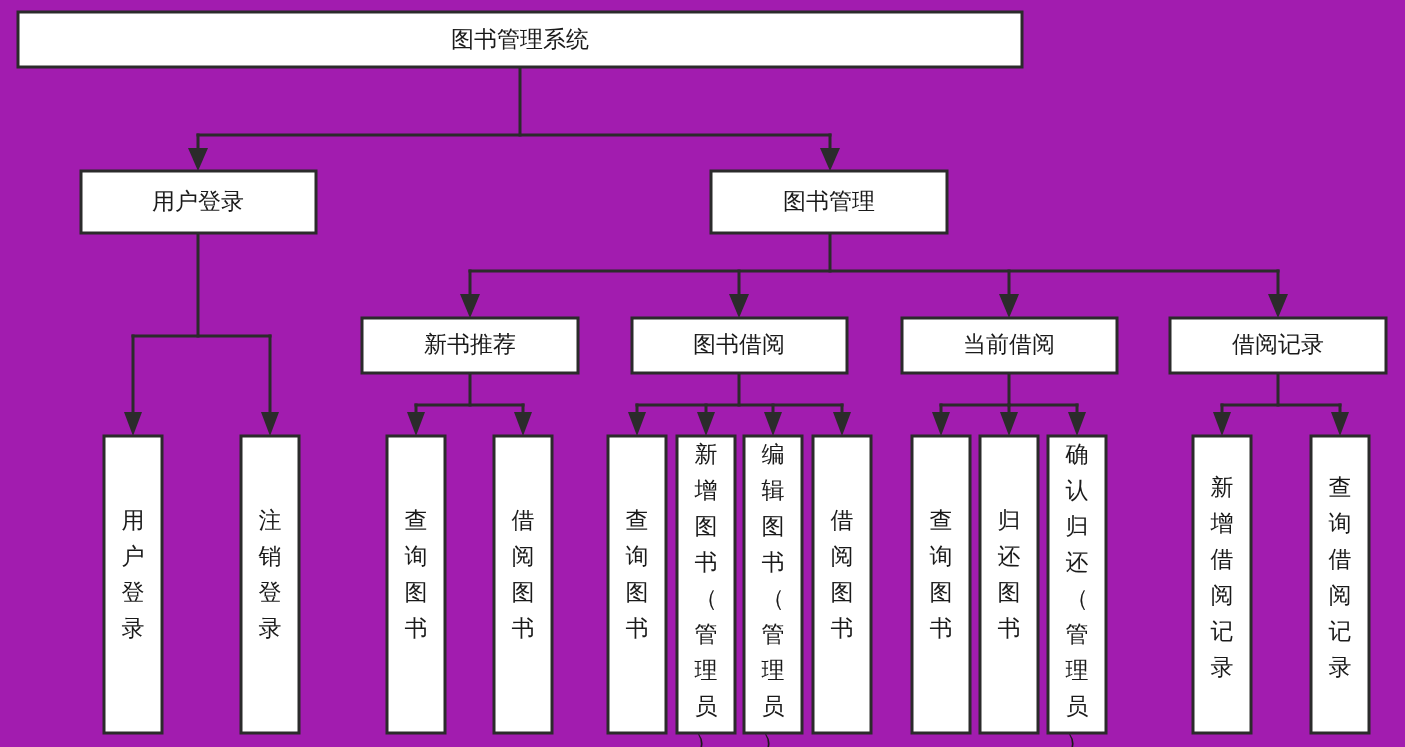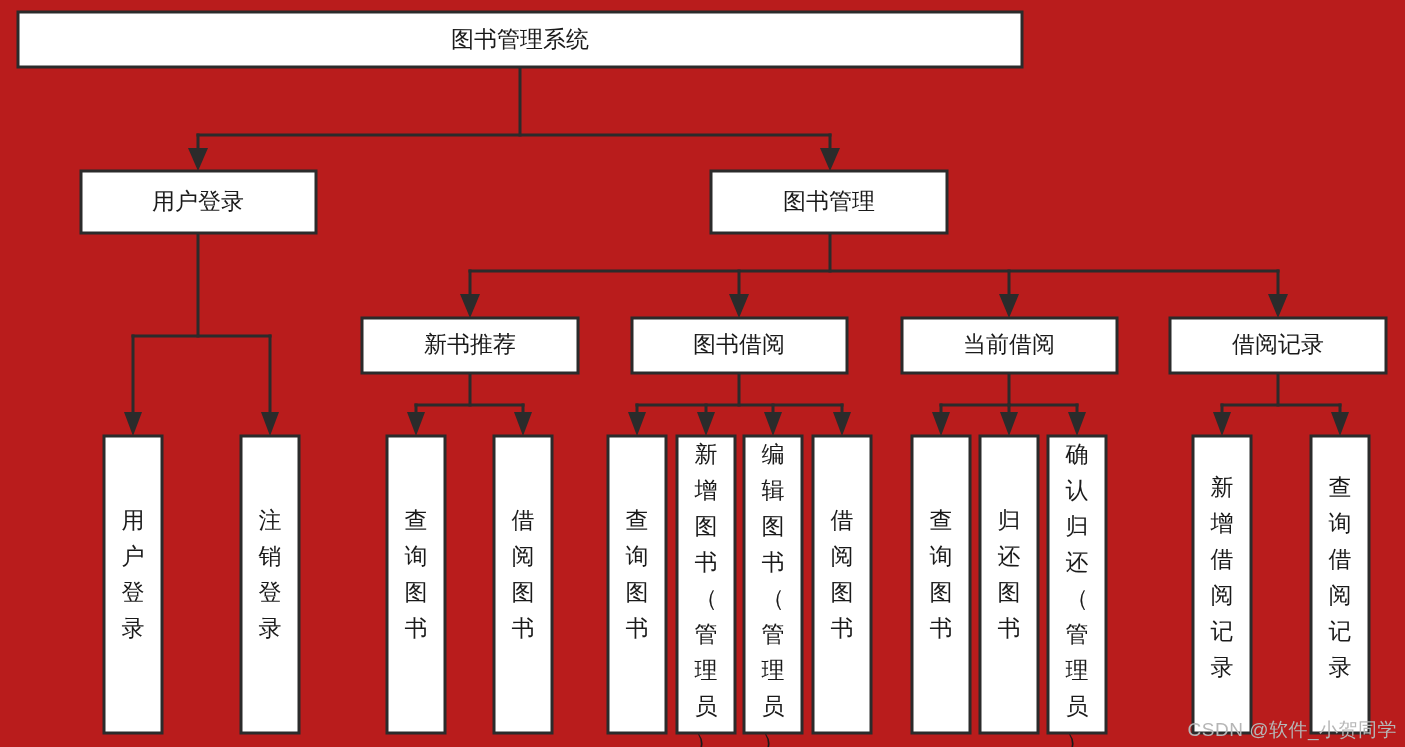--- a/index.html
+++ b/index.html
@@ -7,21 +7,21 @@
     padding: 0;
     background: #ffffff;
   }
   body {
     font-family: "Liberation Sans", "DejaVu Sans", sans-serif;
   }
   #diagram-root {
     position: relative;
     width: 1405px;
     height: 747px;
-    background: #b91c1c;
+    background: #a21caf;
     overflow: hidden;
   }
   svg.diagram {
     position: absolute;
     left: 0;
     top: 0;
     width: 1405px;
     height: 747px;
     display: block;
   }
@@ -216,14 +216,13 @@
       <rect class="node-box" x="1193" y="436" width="58" height="297"></rect>
       <text class="node-label-v" x="1222" y="495"><tspan x="1222" y="495">新</tspan><tspan x="1222" y="531">增</tspan><tspan x="1222" y="567">借</tspan><tspan x="1222" y="603">阅</tspan><tspan x="1222" y="639">记</tspan><tspan x="1222" y="675">录</tspan></text>
     </g>
     <g>
       <rect class="node-box" x="1311" y="436" width="58" height="297"></rect>
       <text class="node-label-v" x="1340" y="495"><tspan x="1340" y="495">查</tspan><tspan x="1340" y="531">询</tspan><tspan x="1340" y="567">借</tspan><tspan x="1340" y="603">阅</tspan><tspan x="1340" y="639">记</tspan><tspan x="1340" y="675">录</tspan></text>
     </g>
 
   </svg>
 
-  <div class="watermark">CSDN @软件_小贺同学</div>
 </div>
 
 </body></html>

